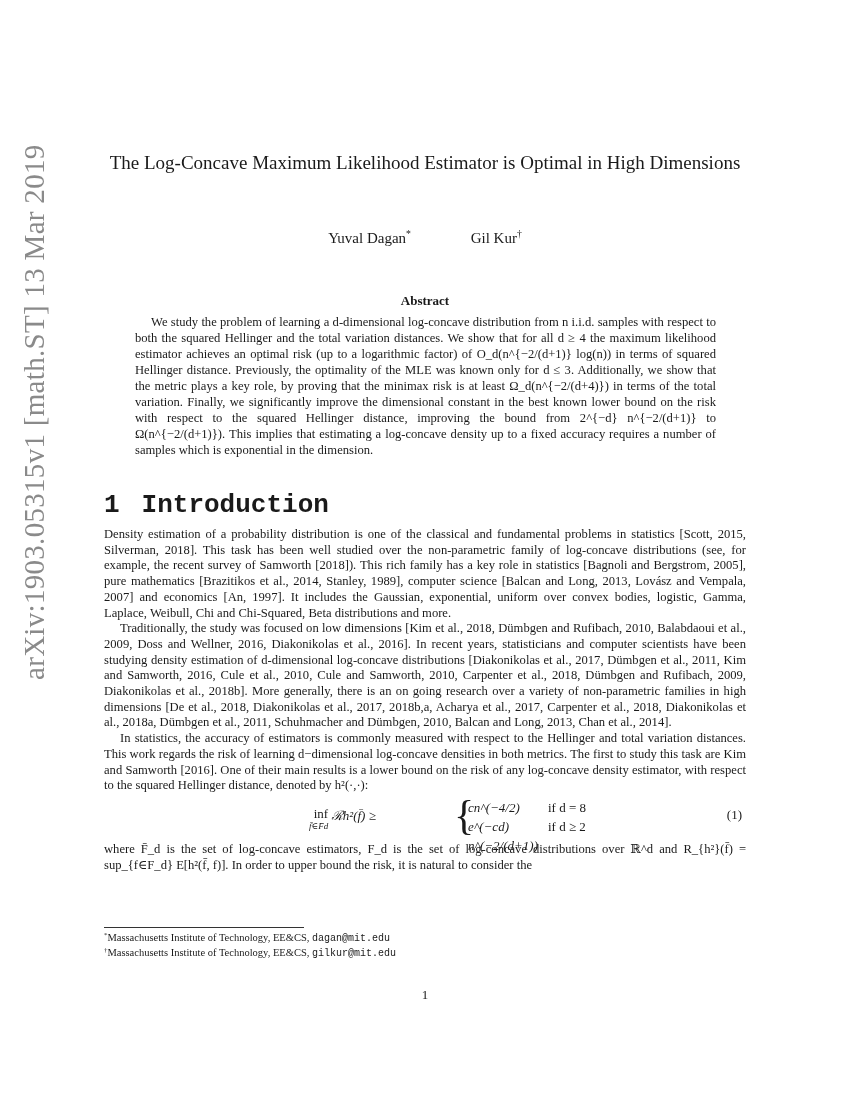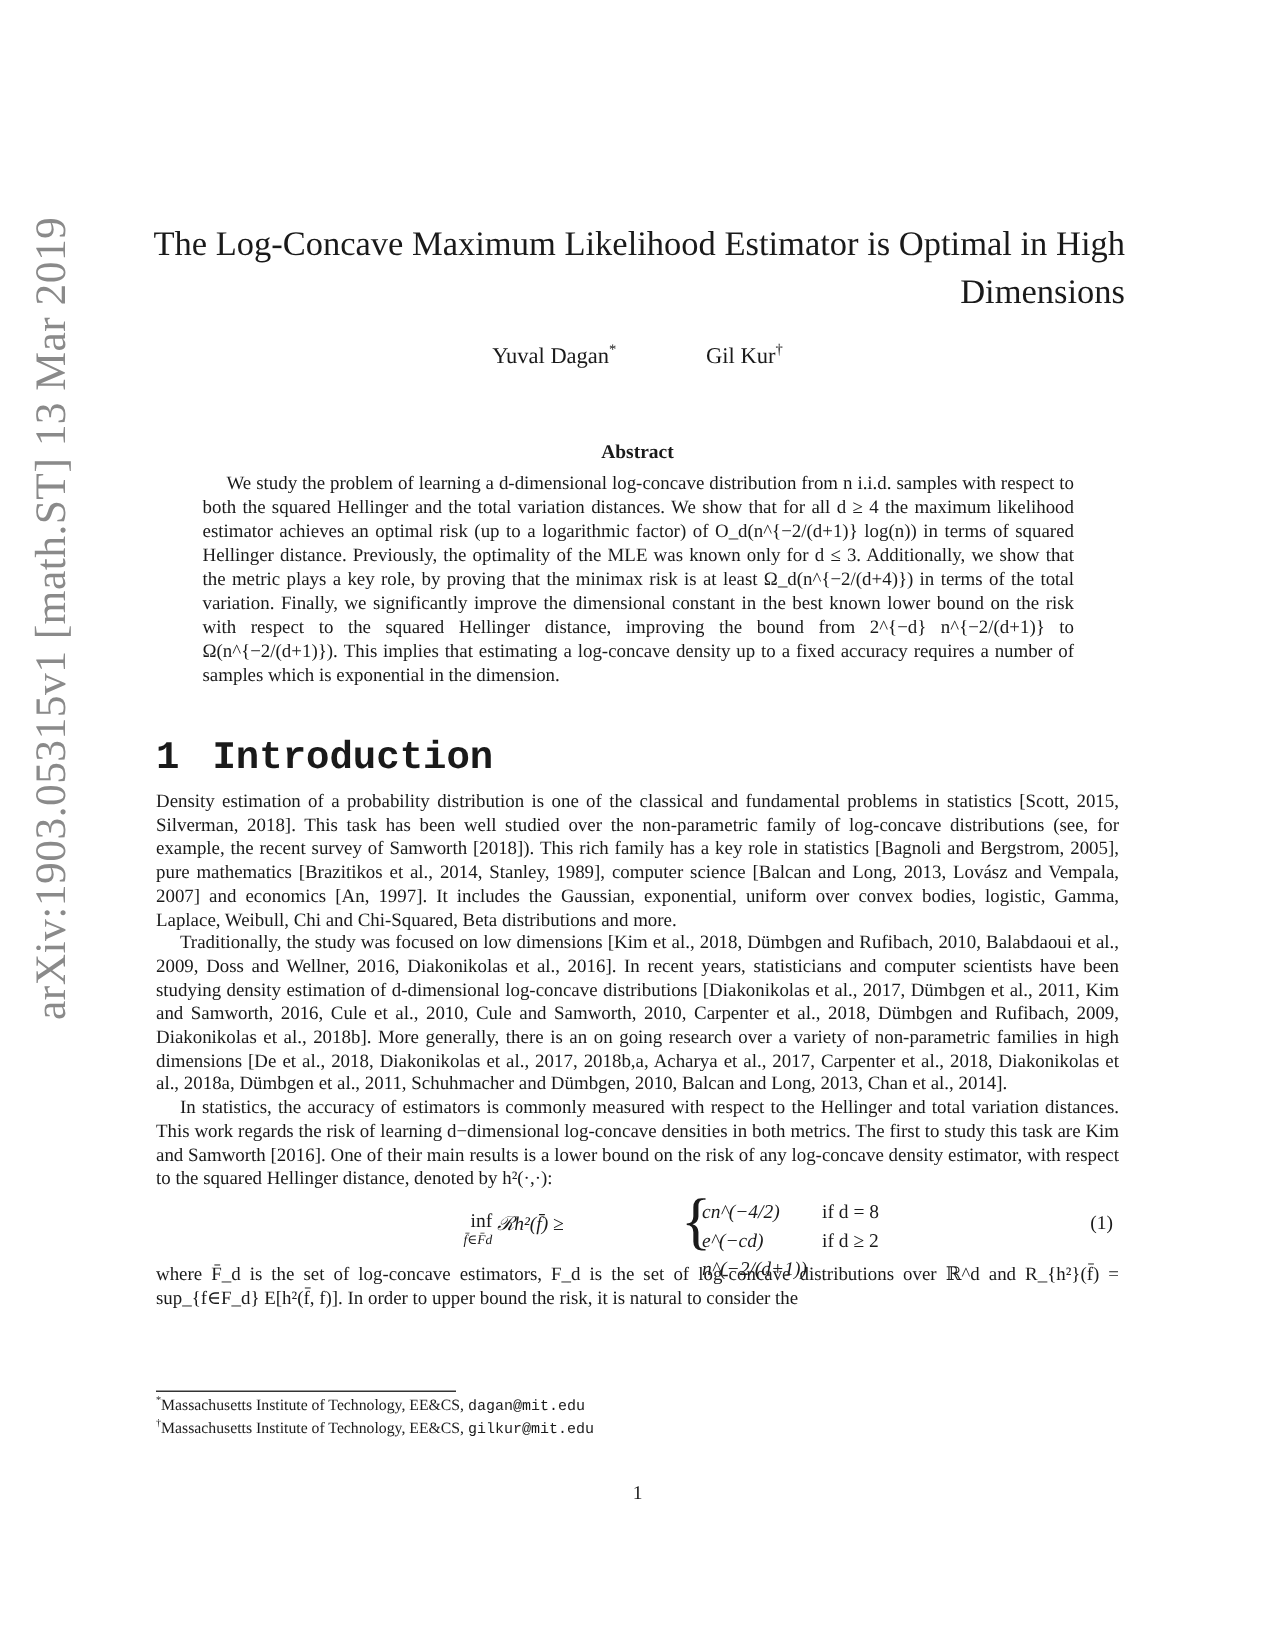--- a/index.html
+++ b/index.html
@@ -1,22 +1,22 @@
 <!DOCTYPE html>
 <html><head>
   <meta charset="utf-8">
   <style>
     html, body { margin: 0; padding: 0; background: #ffffff; }
     body { width: 850px; height: 1100px; position: relative; overflow: hidden;
            font-family: "Liberation Serif", "DejaVu Serif", serif; color: #1a1a1a; }
     .arxiv-stamp { position: absolute; left: 18px; top: 680px; transform-origin: left top;
                    transform: rotate(-90deg); white-space: nowrap; font-size: 29px; color: #8a8a8a;
                    letter-spacing: 0.3px; }
-    .page-title { position: absolute; left: 100px; width: 650px; top: 147px; text-align: right;
-                  font-size: 23px; line-height: 32px; margin: 0; font-weight: normal; }
+    .page-title { position: absolute; left: 100px; width: 650px; top: 147px; text-align: center;
+                  font-size: 19px; line-height: 32px; margin: 0; font-weight: normal; }
     .authors { position: absolute; top: 230px; left: 0; width: 850px; text-align: center; font-size: 15px; }
     .authors span.author { display: inline-block; margin: 0 28px; }
     sup { font-size: 0.65em; line-height: 0; }
     .abstract-heading { position: absolute; top: 293px; left: 0; width: 850px; text-align: center;
                         font-weight: bold; font-size: 13px; }
     .abstract-body { position: absolute; top: 314px; left: 135px; width: 581px; font-size: 12.6px;
                      line-height: 16px; text-align: justify; }
     .abstract-body p { margin: 0; text-indent: 16px; }
     .section-heading { position: absolute; top: 490px; left: 104px; font-size: 26px; font-weight: bold; margin: 0; font-family: Liberation Mono, monospace; }
     .section-heading .num { margin-right: 22px; }

